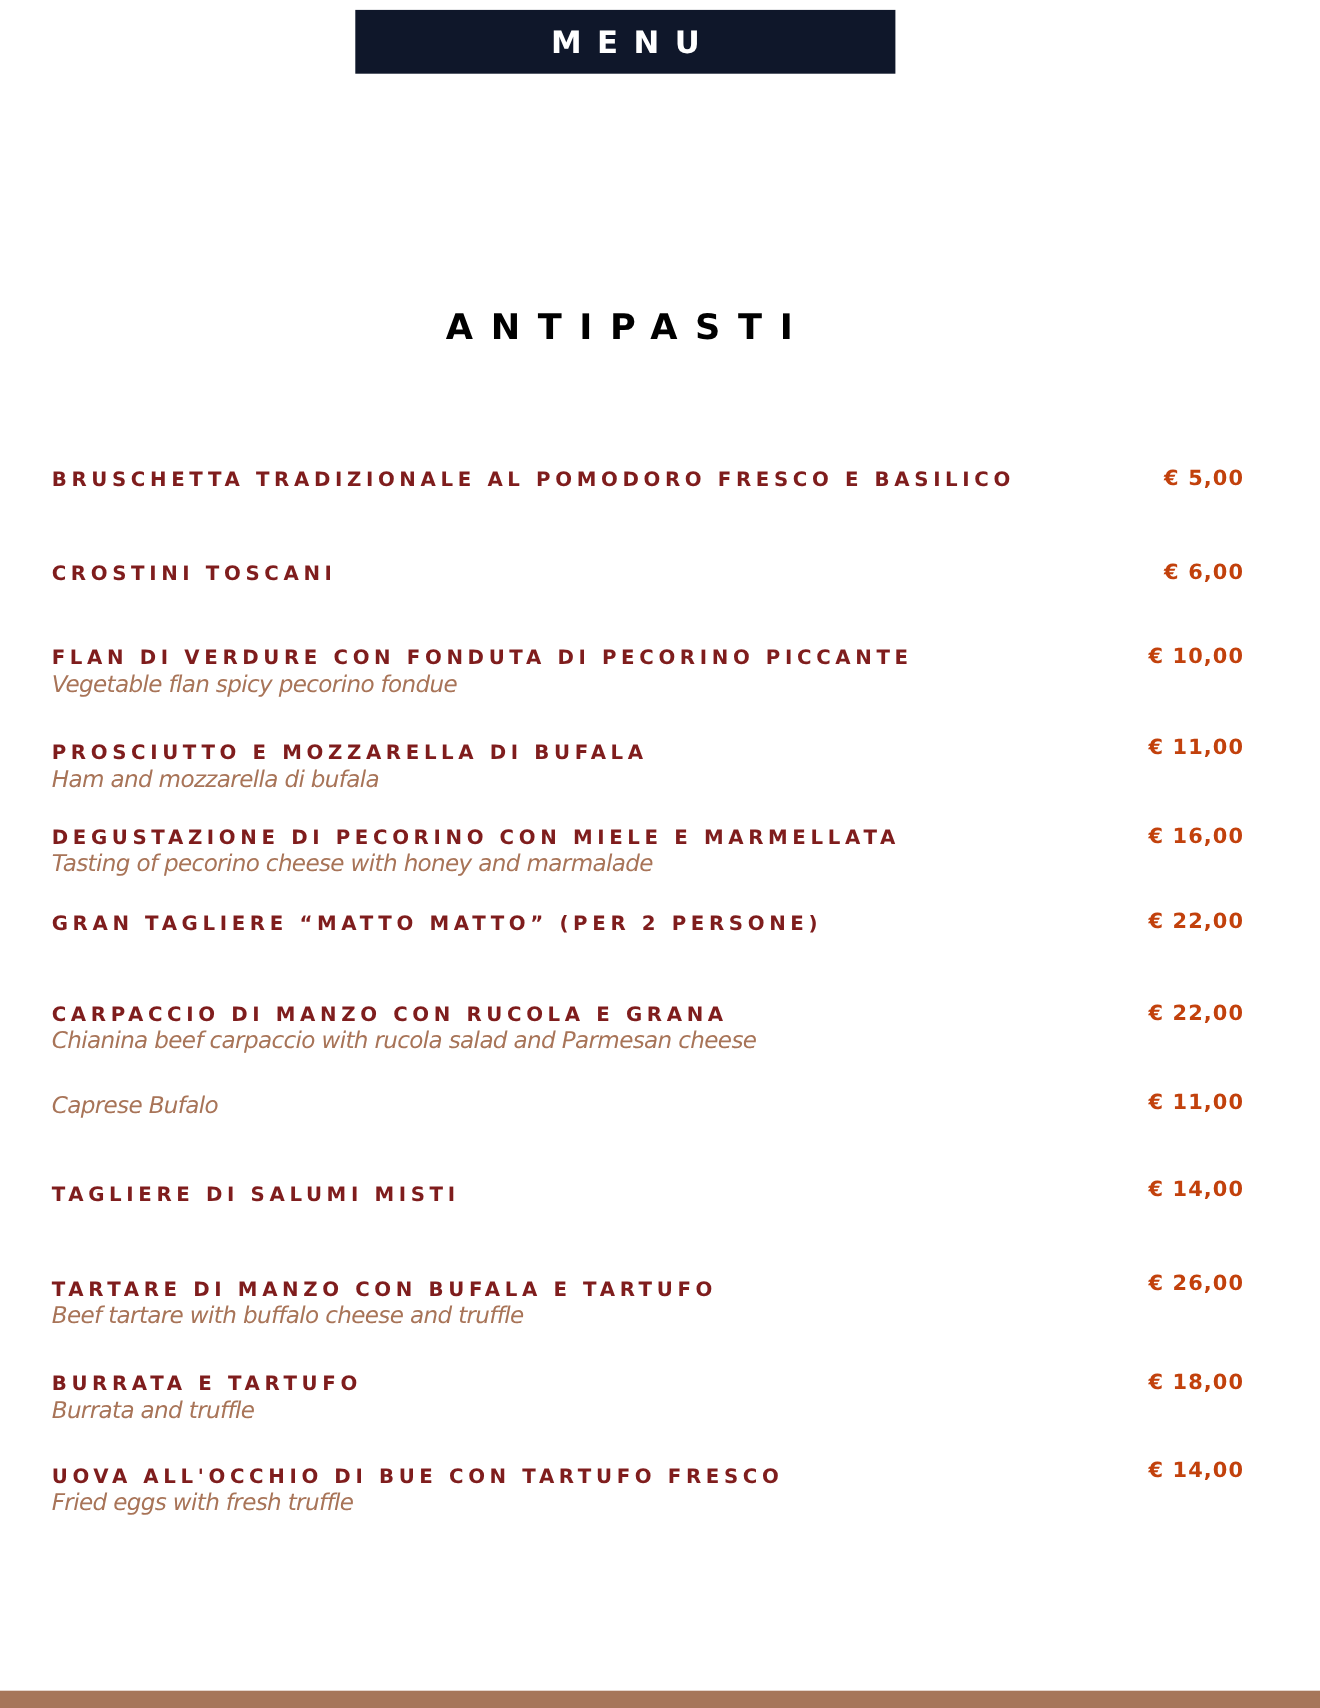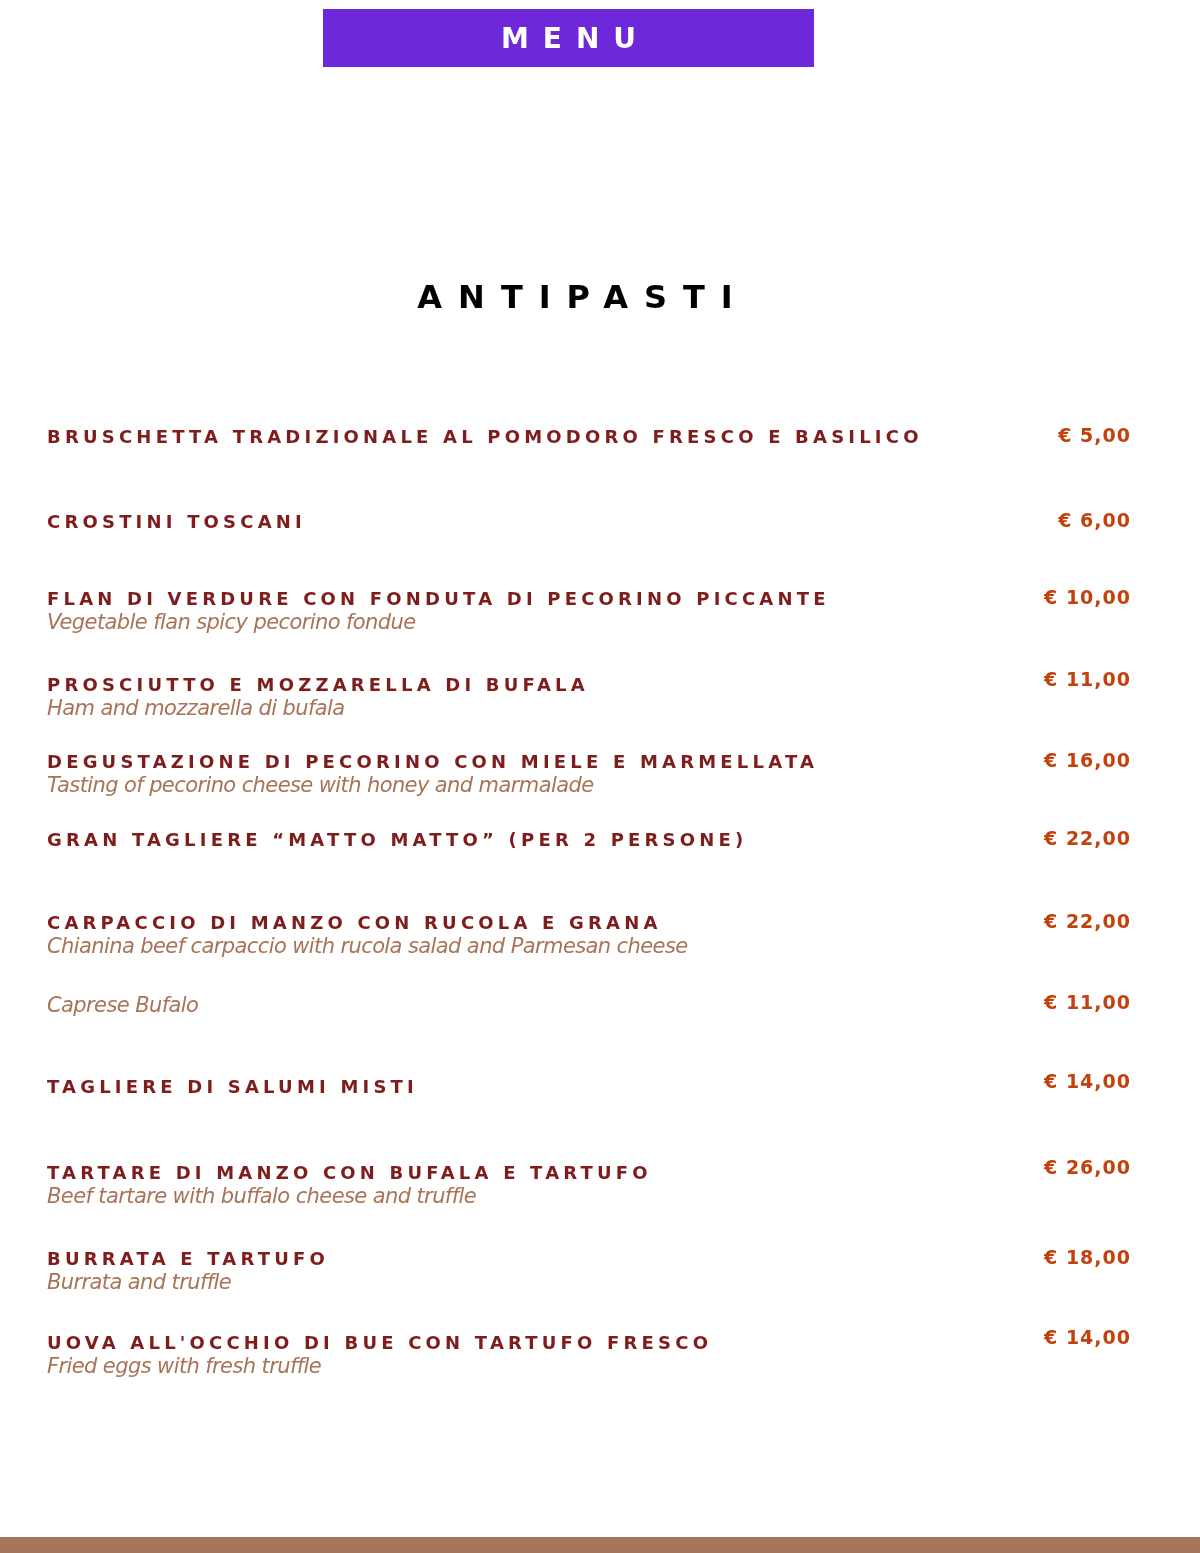--- a/index.html
+++ b/index.html
@@ -1,28 +1,28 @@
 <!DOCTYPE html>
 <html><head>
   <meta charset="utf-8">
   <style>
     html, body { margin: 0; padding: 0; background: #ffffff; }
     body { width: 1200px; height: 1553px; position: relative; overflow: hidden; font-family: "DejaVu Sans", sans-serif; }
     .menu-banner {
       position: absolute; left: 323px; top: 9px; width: 491px; height: 58px;
-      background: #6d28d9; display: flex; align-items: center; justify-content: center;
+      background: #0f172a; display: flex; align-items: center; justify-content: center;
     }
     .menu-banner span {
       color: #ffffff; font-family: "DejaVu Sans", sans-serif; font-weight: bold;
       font-size: 28px; letter-spacing: 14px; padding-left: 14px;
     }
     .section-title {
       position: absolute; left: 0; width: 1142px; top: 278px; text-align: center;
       font-family: "DejaVu Sans", sans-serif; font-weight: bold; font-size: 32px;
-      letter-spacing: 16px; color: #000000; padding-left: 12px;
+      letter-spacing: 16px; color: #000000; padding-left: 0;
     }
     .item {
       position: absolute; left: 47px; width: 1085px;
     }
     .item-name {
       font-family: "DejaVu Sans", sans-serif; font-weight: bold; font-size: 18px;
       letter-spacing: 4.2px; color: #7f1d1d; line-height: 22px; white-space: nowrap;
     }
     .item-desc {
       font-family: "DejaVu Sans", sans-serif; font-style: italic; font-weight: normal;

